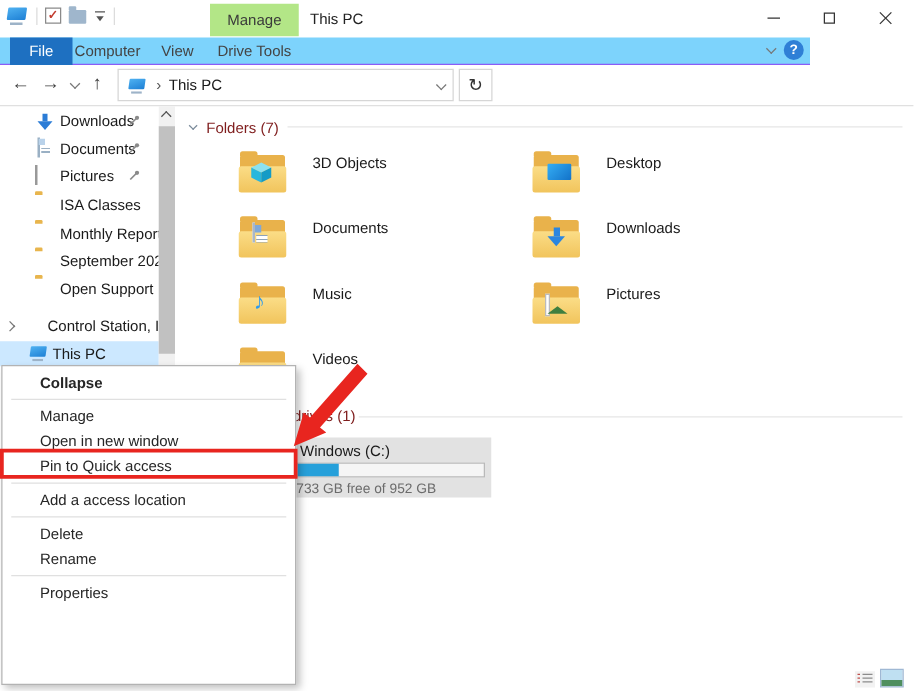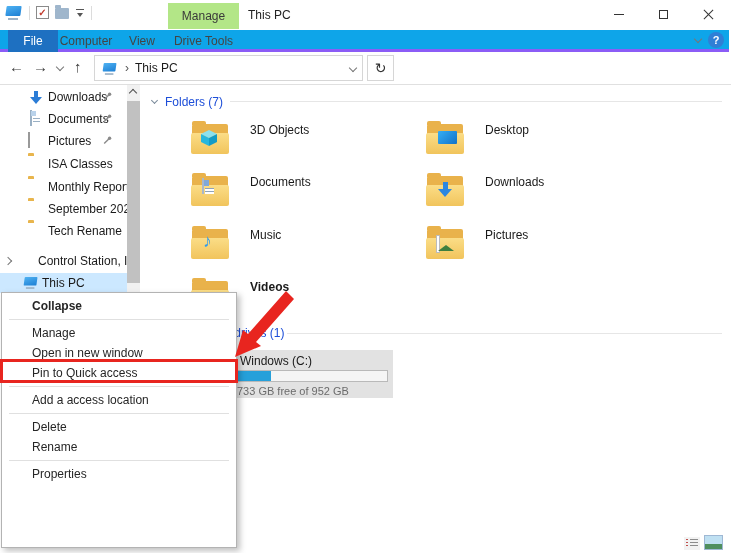--- a/index.html
+++ b/index.html
@@ -24,21 +24,21 @@
   .win-controls { position:absolute; right:0; top:0; display:flex; }
   .wc-btn { width:45px; height:29px; display:flex; align-items:center; justify-content:center; }
   .ic-min { width:10px; height:1px; background:#333; }
   .ic-max { width:9px; height:9px; border:1px solid #333; }
   .ic-close { position:relative; width:11px; height:11px; }
   .ic-close::before,.ic-close::after { content:""; position:absolute; left:-1px; top:5px; width:13px; height:1px; background:#333; }
   .ic-close::before { transform:rotate(45deg); }
   .ic-close::after { transform:rotate(-45deg); }
 
   
-  .tabrow { position:absolute; left:0; top:30px; width:729px; height:22px; background:#0ea5e9; border-bottom:3px solid #8b5cf6; }
+  .tabrow { position:absolute; left:0; top:30px; width:648px; height:22px; background:#7dd3fc; border-bottom:1px solid #8b5cf6; }
   .tab { position:absolute; top:0; height:22px; display:flex; align-items:center; justify-content:center; color:#444; }
   .tab.active { background:#1e70c1; color:#fff; }
   .chev { display:inline-block; width:6px; height:6px; border-right:1.5px solid #777; border-bottom:1.5px solid #777; transform:rotate(45deg); }
   .chev.right { transform:rotate(-45deg); }
   .help-circle { position:absolute; right:5px; top:2px; width:16px; height:16px; border-radius:50%; background:#2f7fd6; color:#fff; font-size:11px; font-weight:bold; text-align:center; line-height:16px; }
   .ribbon-collapse { position:absolute; right:28px; top:6px; }
 
   
   .navrow { position:absolute; left:0; top:52px; width:731px; height:33px; background:#fff; border-bottom:1px solid #e0e0e0; }
   .nav-glyph { position:absolute; top:6px; font-size:15px; color:#3d3d3d; }
@@ -69,21 +69,21 @@
   .bld-ic { width:11px; height:13px; margin:1px 2px 0; background:#4a7cc2;
     background-image:repeating-linear-gradient(0deg, rgba(255,255,255,.85) 0 1px, transparent 1px 3px), repeating-linear-gradient(90deg, rgba(255,255,255,.85) 0 1px, transparent 1px 3px); }
   .side-sel { position:absolute; left:0; top:273px; width:127px; height:20px; background:#cce8ff; display:flex; align-items:center; }
   .tree-chev { position:absolute; left:5px; top:8px; }
 
   .v-scroll { position:absolute; left:127px; top:85px; width:13px; height:463px; background:#f1f1f1; }
   .v-scroll .up { position:absolute; left:3px; top:5px; width:6px; height:6px; border-right:1.5px solid #505050; border-bottom:1.5px solid #505050; transform:rotate(225deg); }
   .v-thumb { position:absolute; left:0; top:16px; width:13px; height:182px; background:#c1c1c1; }
 
   
-  .sec-header { position:absolute; color:#1d4ed8; }
+  .sec-header { position:absolute; color:#7f1d1d; }
   .sec-line { position:absolute; height:1px; background:#e6e6e6; }
   .sec-chev { position:absolute; width:5px; height:5px; border-right:1.2px solid #7a8a9a; border-bottom:1.2px solid #7a8a9a; transform:rotate(45deg); }
 
   .tile { position:absolute; width:230px; height:48px; }
   .ficon { position:absolute; left:0; top:0; width:40px; height:34px; }
   .f-back { position:absolute; left:2px; top:4px; width:36px; height:27px; background:#e9b24b; border-radius:2px; }
   .f-back::before { content:""; position:absolute; top:-3px; left:0; width:14px; height:4px; background:#e9b24b; border-radius:2px 2px 0 0; }
   .f-front { position:absolute; left:1px; bottom:0; width:38px; height:21px; background:linear-gradient(#fbdd87,#f1c45c); border-radius:2px; }
   .fglyph { position:absolute; left:10px; top:9px; }
   .flabel { position:absolute; left:44px; top:3px; white-space:nowrap;margin-left:16px; }
@@ -213,21 +213,21 @@
     <div class="side-item" style="top:176px;">
       <span class="si-icon"><span class="sfolder"></span></span>
       <span class="si-label">Monthly Report</span>
     </div>
     <div class="side-item" style="top:198px;">
       <span class="si-icon"><span class="sfolder"></span></span>
       <span class="si-label">September 2022</span>
     </div>
     <div class="side-item" style="top:220px;">
       <span class="si-icon"><span class="sfolder"></span></span>
-      <span class="si-label">Tech Rename</span>
+      <span class="si-label">Open Support</span>
     </div>
     <div class="side-item" style="top:250px;">
       <span class="chev right tree-chev" style="top:8px;"></span>
       <span class="si-icon" style="margin-left:18px;"><span class="bld-ic"></span></span>
       <span class="si-label">Control Station, In</span>
     </div>
     <div class="side-sel">
       <span class="si-icon" style="margin-left:22px;"><span class="mini-pc" style="transform:scale(.85);"><span class="scr"></span><span class="base"></span></span></span>
       <span class="si-label">This PC</span>
     </div>
@@ -262,21 +262,21 @@
       <span class="flabel">Documents</span>
     </div>
     <div class="tile" style="left:190px;top:225px;">
       <span class="ficon">
         <span class="f-back"></span>
           <span class="f-front"></span>
         <span class="fglyph g-music" style="left:13px;top:8px;">♪</span>
       </span>
       <span class="flabel">Music</span>
     </div>
-    <div class="tile" style="left:190px;top:277px;font-weight:bold;">
+    <div class="tile" style="left:190px;top:277px;">
       <span class="ficon">
         <span class="f-back"></span>
           <span class="f-front"></span>
       </span>
       <span class="flabel">Videos</span>
     </div>
 
     <div class="tile" style="left:425px;top:120px;">
       <span class="ficon">
         <span class="f-back"></span>

